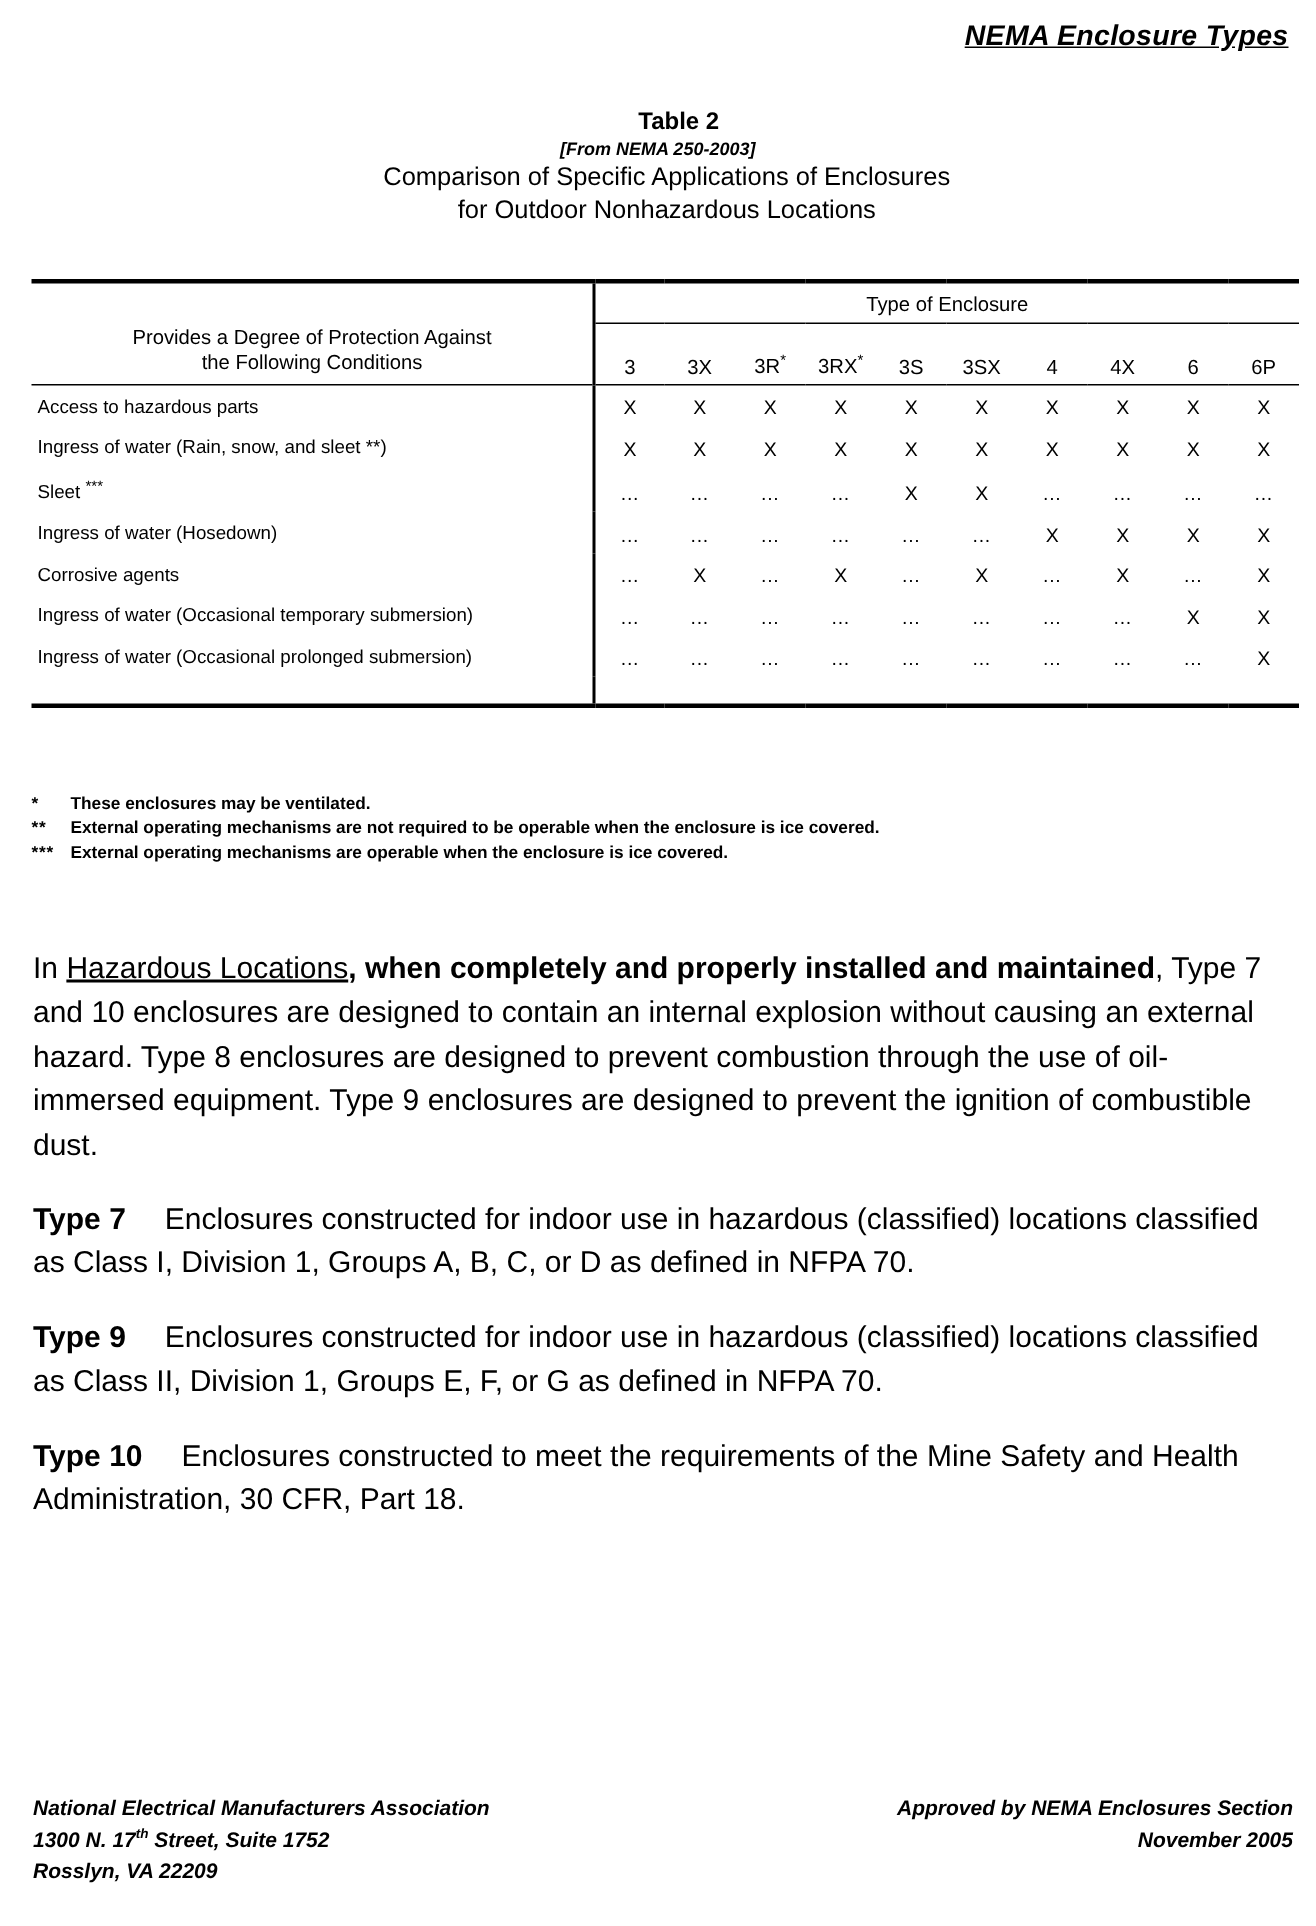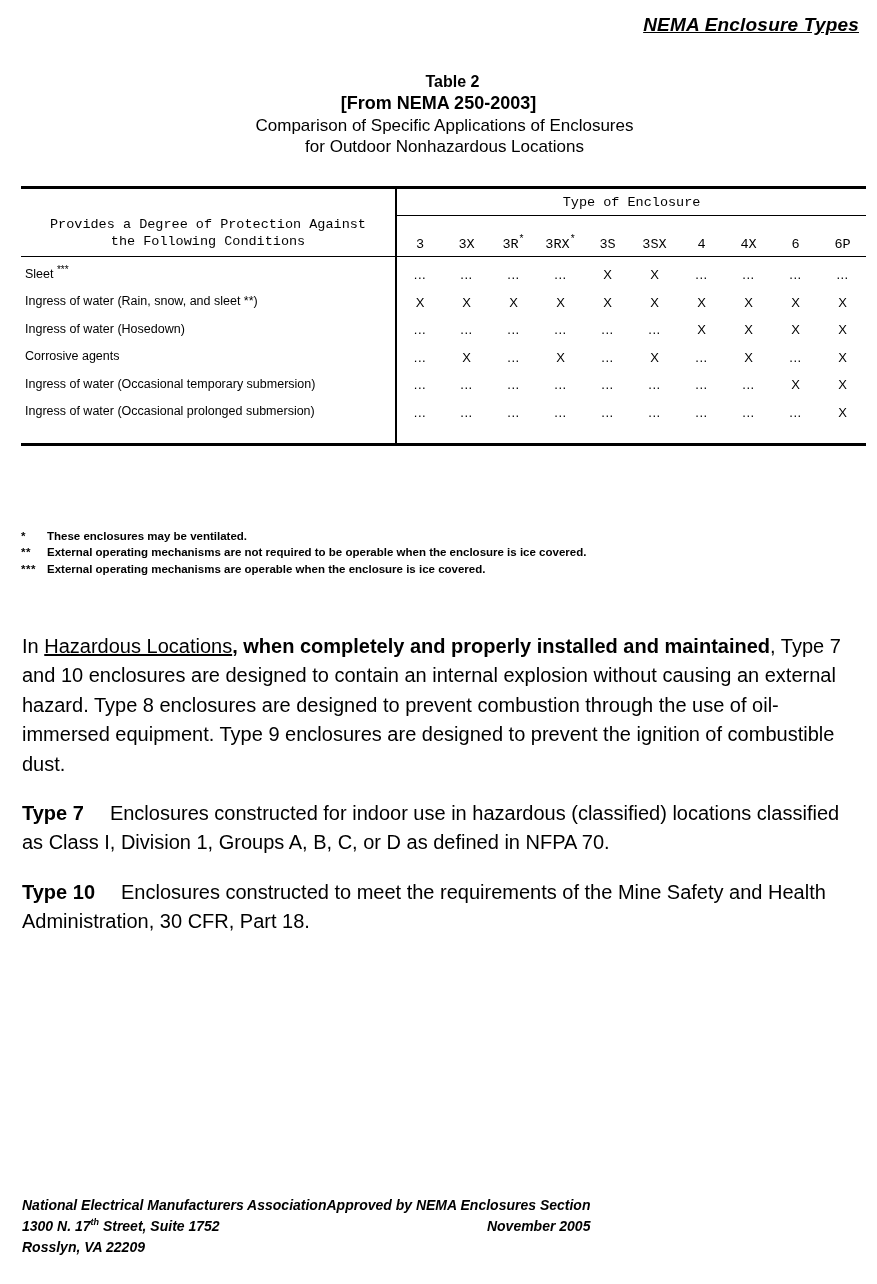--- a/index.html
+++ b/index.html
@@ -44,22 +44,23 @@
     width: 877px;
     text-align: center;
     line-height: 1.26;
   }
   .title-main {
     font-size: 16px;
     font-weight: bold;
     padding-left: 28px;
   }
   .title-source {
-    font-size: 18px;
-    font-weight: bold;
+    font-size: 12px;
+    font-weight: bold;
+    font-style: italic;
   }
   .title-sub {
     font-size: 17px;
     font-weight: normal;
     padding-left: 12px;
   }
 
   
   .table-wrap {
     position: absolute;
@@ -74,21 +75,21 @@
     font-size: 12.5px;
   }
   table.nema td, table.nema th {
     padding: 0;
     vertical-align: bottom;
     font-weight: normal;
   }
 
   .rule-thick-top { border-top: 3px solid #000; }
   .rule-thick-bot { border-bottom: 3px solid #000; }
-  .rule-thin-bot  { border-bottom: 1.5px solid #000; font-family: Liberation Mono, monospace; }
+  .rule-thin-bot  { border-bottom: 1.5px solid #000; }
   .vdiv { border-left: 2px solid #000; }
 
   .cond-head {
     text-align: center;
     font-weight: bold;
     font-size: 13.5px;
     line-height: 1.3;
     padding: 0 10px 5px 10px !important;
   }
   .type-head {
@@ -167,21 +168,21 @@
   .footer {
     position: absolute;
     bottom: 26px;
     left: 22px;
     width: 840px;
     font-size: 14px;
     font-style: italic;
     font-weight: bold;
     line-height: 1.5;
     display: flex;
-    justify-content: flex-start;
+    justify-content: space-between;
   }
   .footer-left { text-align: left; }
   .footer-right { text-align: right; }
   .footer sup { font-size: 9px; vertical-align: super; }
 </style>
 </head>
 <body>
 
 <div class="page">
 
@@ -221,44 +222,57 @@
             <td class="rule-thin-bot col-head">3R<span class="sup-star">*</span></td>
             <td class="rule-thin-bot col-head">3RX<span class="sup-star">*</span></td>
             <td class="rule-thin-bot col-head">3S</td>
             <td class="rule-thin-bot col-head">3SX</td>
             <td class="rule-thin-bot col-head">4</td>
             <td class="rule-thin-bot col-head">4X</td>
             <td class="rule-thin-bot col-head">6</td>
             <td class="rule-thin-bot col-head">6P</td>
           </tr>
           <tr>
-            <td class="cond-cell">Sleet <span class="sup-star">***</span></td>
-            <td class="mark-cell dots vdiv">...</td>
-            <td class="mark-cell dots">...</td>
-            <td class="mark-cell dots">...</td>
-            <td class="mark-cell dots">...</td>
-            <td class="mark-cell">X</td>
-            <td class="mark-cell">X</td>
-            <td class="mark-cell dots">...</td>
-            <td class="mark-cell dots">...</td>
-            <td class="mark-cell dots">...</td>
-            <td class="mark-cell dots">...</td>
+            <td class="cond-cell">Access to hazardous parts</td>
+            <td class="mark-cell vdiv">X</td>
+            <td class="mark-cell">X</td>
+            <td class="mark-cell">X</td>
+            <td class="mark-cell">X</td>
+            <td class="mark-cell">X</td>
+            <td class="mark-cell">X</td>
+            <td class="mark-cell">X</td>
+            <td class="mark-cell">X</td>
+            <td class="mark-cell">X</td>
+            <td class="mark-cell">X</td>
           </tr>
           <tr>
             <td class="cond-cell">Ingress of water (Rain, snow, and sleet **)</td>
             <td class="mark-cell vdiv">X</td>
             <td class="mark-cell">X</td>
             <td class="mark-cell">X</td>
             <td class="mark-cell">X</td>
             <td class="mark-cell">X</td>
             <td class="mark-cell">X</td>
             <td class="mark-cell">X</td>
             <td class="mark-cell">X</td>
             <td class="mark-cell">X</td>
             <td class="mark-cell">X</td>
+          </tr>
+          <tr>
+            <td class="cond-cell">Sleet <span class="sup-star">***</span></td>
+            <td class="mark-cell dots vdiv">...</td>
+            <td class="mark-cell dots">...</td>
+            <td class="mark-cell dots">...</td>
+            <td class="mark-cell dots">...</td>
+            <td class="mark-cell">X</td>
+            <td class="mark-cell">X</td>
+            <td class="mark-cell dots">...</td>
+            <td class="mark-cell dots">...</td>
+            <td class="mark-cell dots">...</td>
+            <td class="mark-cell dots">...</td>
           </tr>
           <tr>
             <td class="cond-cell">Ingress of water (Hosedown)</td>
             <td class="mark-cell dots vdiv">...</td>
             <td class="mark-cell dots">...</td>
             <td class="mark-cell dots">...</td>
             <td class="mark-cell dots">...</td>
             <td class="mark-cell dots">...</td>
             <td class="mark-cell dots">...</td>
             <td class="mark-cell">X</td>
@@ -334,20 +348,21 @@
       <div class="fn">
         <span class="fn-mark">***</span>
         <span class="fn-text">External operating mechanisms are operable when the enclosure is ice covered.</span>
       </div>
     </div>
 
   <div class="body-text">
     <p><span>In </span><span class="u">Hazardous Locations</span><span class="b">, when completely and properly installed and maintained</span><span>, Type 7 and 10 enclosures are designed to contain an internal explosion without causing an external hazard.  Type 8 enclosures are designed to prevent combustion through the use of oil-immersed equipment.  Type 9 enclosures are designed to prevent the ignition of combustible dust.</span></p>
     <div id="type-defs">
         <p><span class="type-label">Type 7</span><span class="gap"></span><span>Enclosures constructed for indoor use in hazardous (classified) locations classified as Class I, Division 1, Groups A, B, C, or D as defined in NFPA 70.</span></p>
+        <p><span class="type-label">Type 9</span><span class="gap"></span><span>Enclosures constructed for indoor use in hazardous (classified) locations classified as Class II, Division 1, Groups E, F, or G as defined in NFPA 70.</span></p>
         <p><span class="type-label">Type 10</span><span class="gap"></span><span>Enclosures constructed to meet the requirements of the Mine Safety and Health Administration, 30 CFR, Part 18.</span></p>
       </div>
   </div>
 
   <div class="footer">
     <div class="footer-left">
       <div>National Electrical Manufacturers Association</div>
       <div><span>1300 N. 17</span><sup>th</sup><span> Street, Suite 1752</span></div>
       <div>Rosslyn, VA  22209</div>
     </div>

